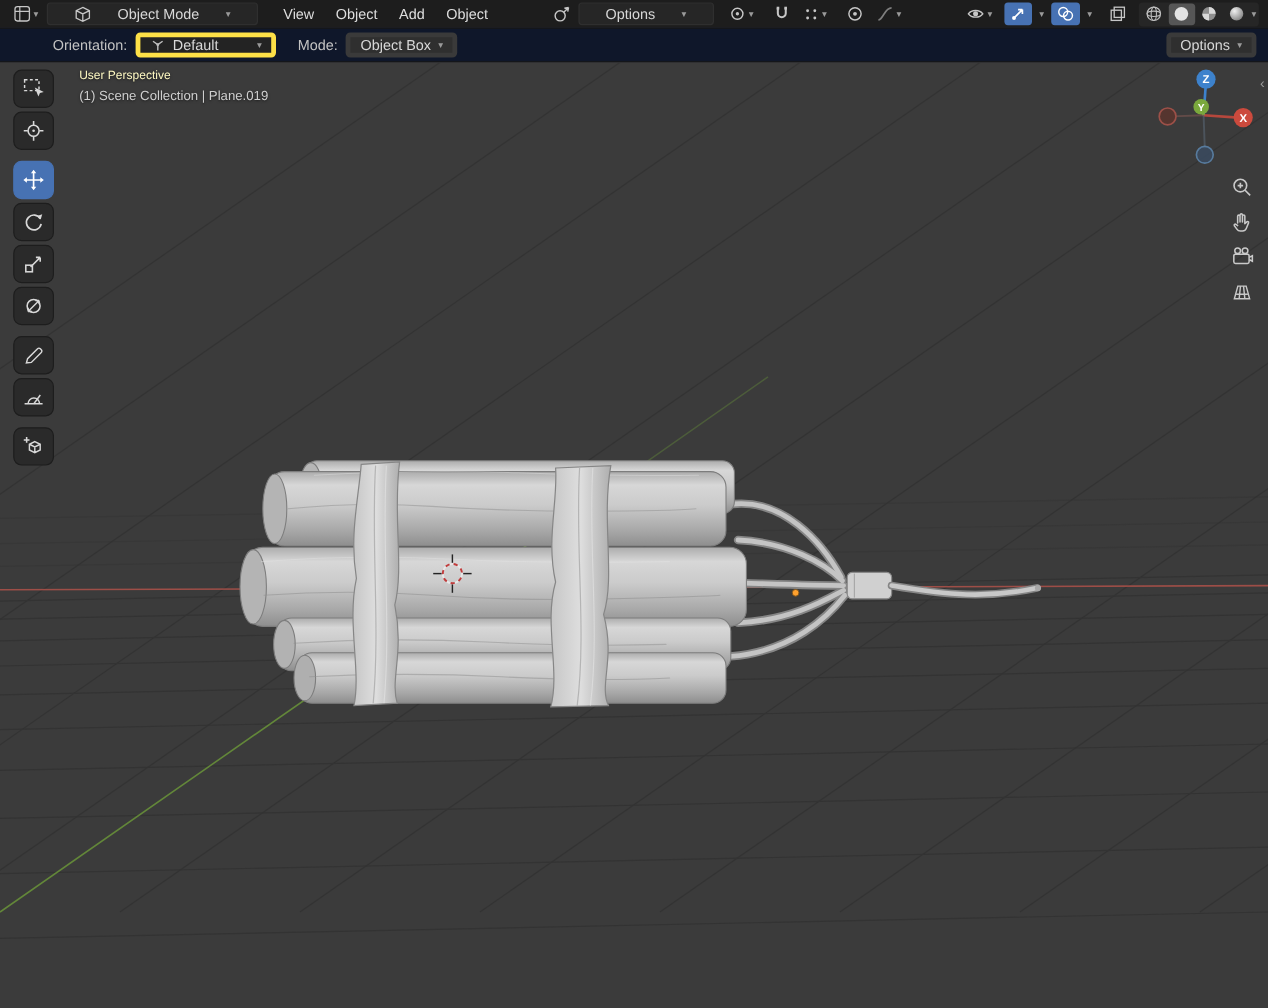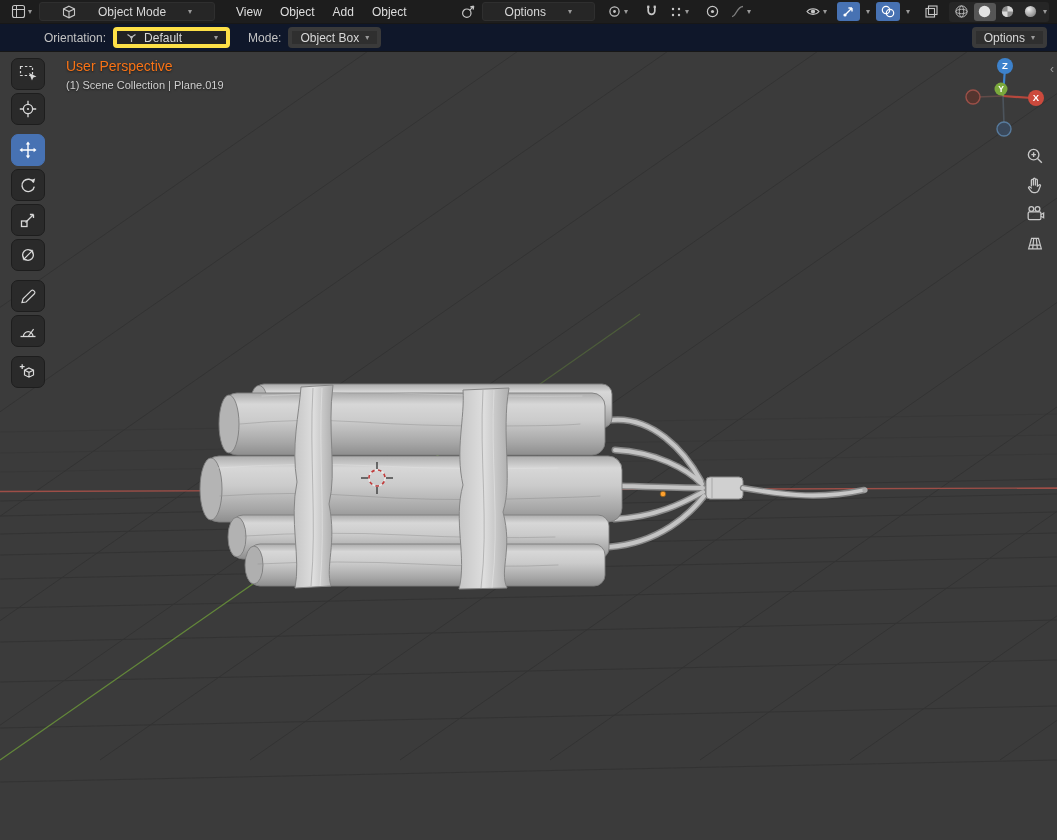--- a/index.html
+++ b/index.html
@@ -31,21 +31,21 @@
   .ts-label{color:#c3c3c3;margin-right:7px;white-space:nowrap}
   .ts-dd{display:flex;align-items:center;gap:6px;background:#232323;border:4px solid #fde047;
       border-radius:4px;padding:2px 8px;height:21px;white-space:nowrap}
   .ts-dd.plain{background:#2f2f2f;border-color:#3a3a3a}
   .ts-right{margin-left:auto}
 
   
   .viewport{position:relative;flex:1;background:#3b3b3b;overflow:hidden}
   .scene-svg{position:absolute;left:0;top:0}
   .vp-text{position:absolute;left:66px;top:6px;text-shadow:0 1px 2px rgba(0,0,0,.55);pointer-events:none}
-  .vp-line1{font-size:14px;color:#f97316;margin-bottom:5px}
+  .vp-line1{font-size:10px;color:#fef9c3;margin-bottom:5px}
   .vp-line2{font-size:11px;color:#cfcfcf}
 
   .left-tools{position:absolute;left:11px;top:6px;display:flex;flex-direction:column;gap:3px}
   .tbtn{width:34px;height:32px;background:rgba(41,41,41,.9);border:1px solid #1d1d1d;border-radius:7px;
       display:flex;align-items:center;justify-content:center}
   .tbtn.active{background:#4772b3;border-color:#4772b3}
   .tgap{margin-top:6px}
 
   .gizmo-wrap{position:absolute;right:2px;top:4px}
   .gz{fill:#fff;font-size:9.5px;font-weight:bold;text-anchor:middle}

